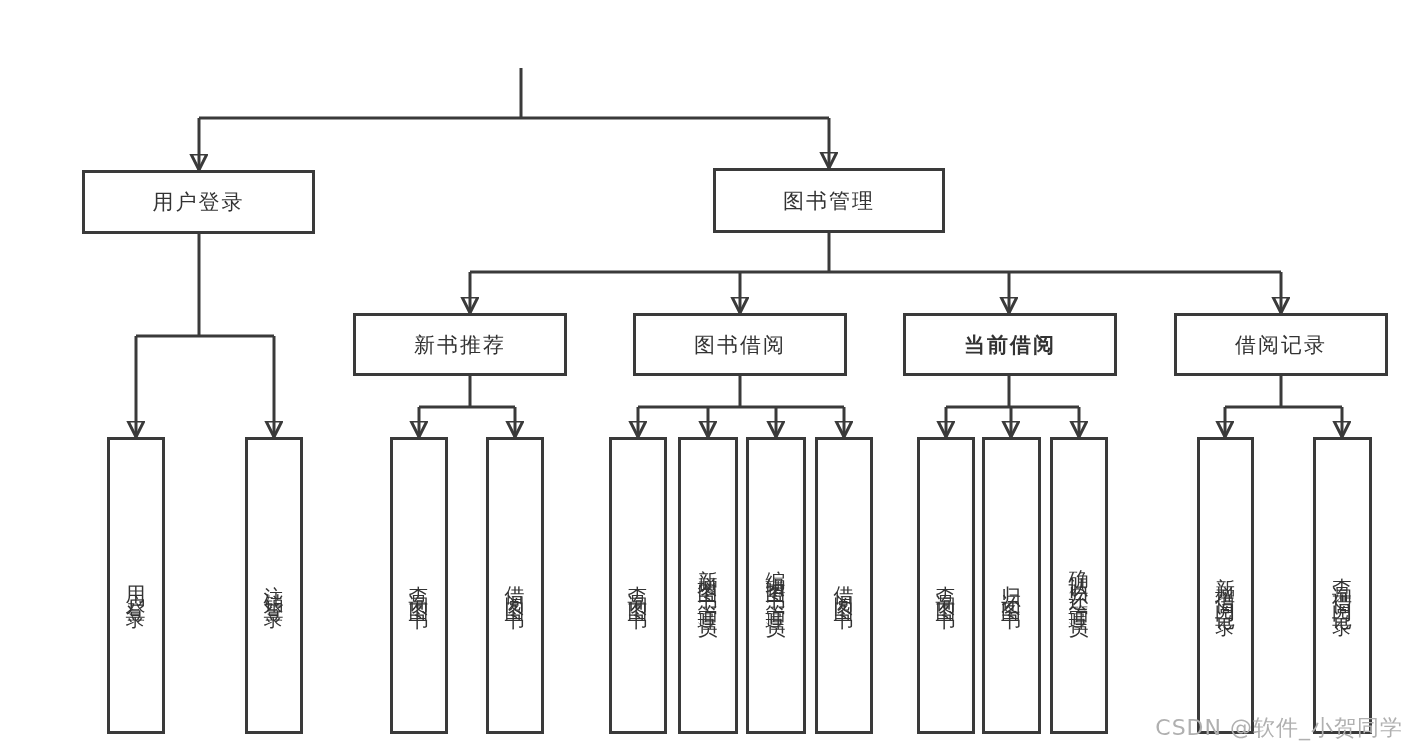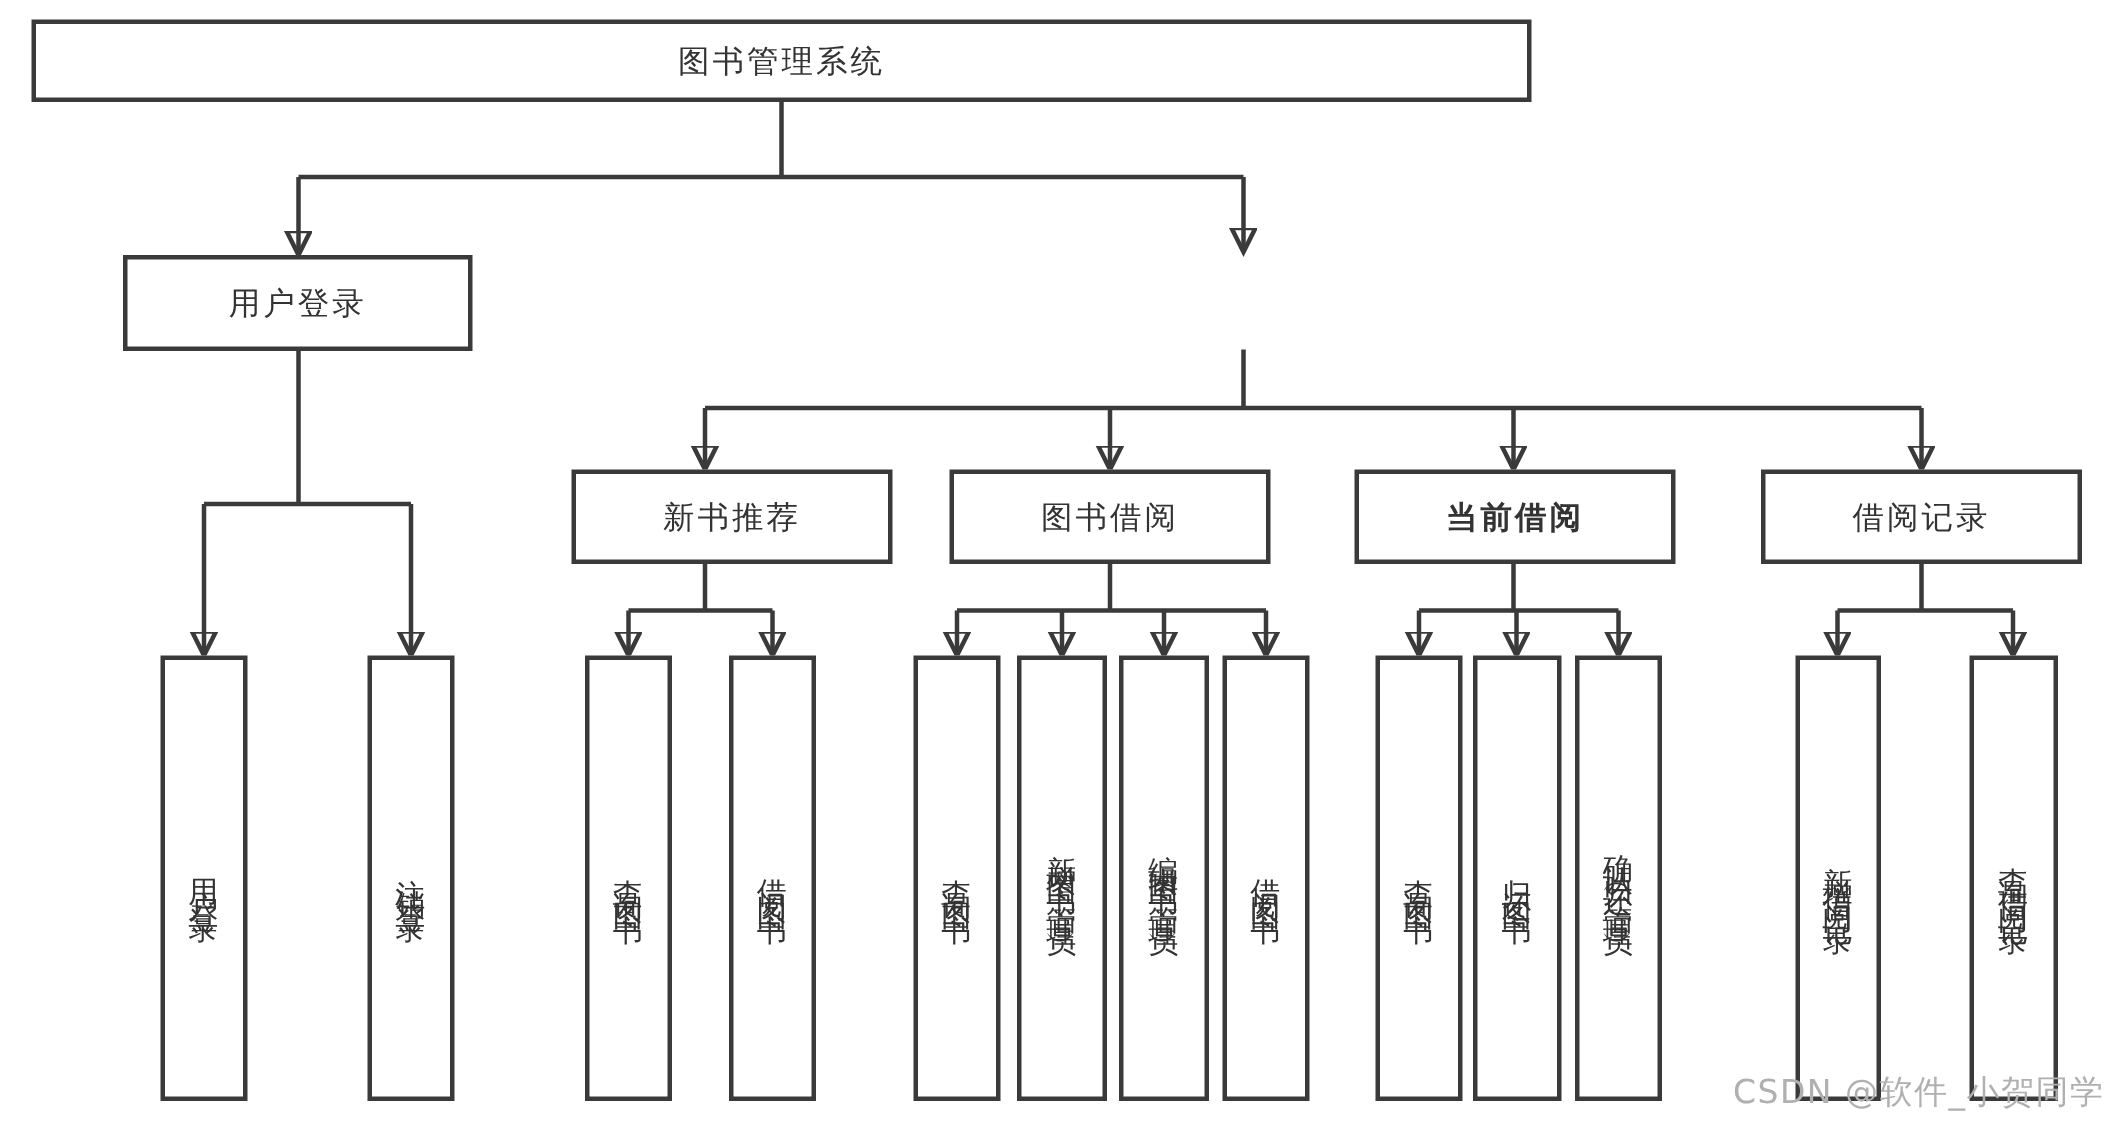--- a/index.html
+++ b/index.html
@@ -66,29 +66,29 @@
     <line x1="708" y1="407" x2="708" y2="437" marker-end="url(#arw)"></line>
     <line x1="776" y1="407" x2="776" y2="437" marker-end="url(#arw)"></line>
     <line x1="844" y1="407" x2="844" y2="437" marker-end="url(#arw)"></line>
     <line x1="946" y1="407" x2="946" y2="437" marker-end="url(#arw)"></line>
     <line x1="1011" y1="407" x2="1011" y2="437" marker-end="url(#arw)"></line>
     <line x1="1079" y1="407" x2="1079" y2="437" marker-end="url(#arw)"></line>
     <line x1="1225" y1="407" x2="1225" y2="437" marker-end="url(#arw)"></line>
     <line x1="1342" y1="407" x2="1342" y2="437" marker-end="url(#arw)"></line>
   </svg>
 
-  <div class="box h" style="left:21px; top:13px; width:1000px; height:55px;">
-    <span>图书管理系统</span>
-  </div>
 
   <div class="box h" style="left:82px; top:170px; width:233px; height:64px;">
     <span>用户登录</span>
   </div>
+  <div class="box h" style="left:713px; top:168px; width:232px; height:65px;">
+    <span>图书管理</span>
+  </div>
 
-  <div class="box h" style="left:381px; top:313px; width:214px; height:63px;">
+  <div class="box h" style="left:353px; top:313px; width:214px; height:63px;">
     <span>新书推荐</span>
   </div>
   <div class="box h" style="left:633px; top:313px; width:214px; height:63px;">
     <span>图书借阅</span>
   </div>
   <div class="box h" style="left:903px; top:313px; width:214px; height:63px;font-weight:bold;">
     <span>当前借阅</span>
   </div>
   <div class="box h" style="left:1174px; top:313px; width:214px; height:63px;">
     <span>借阅记录</span>

